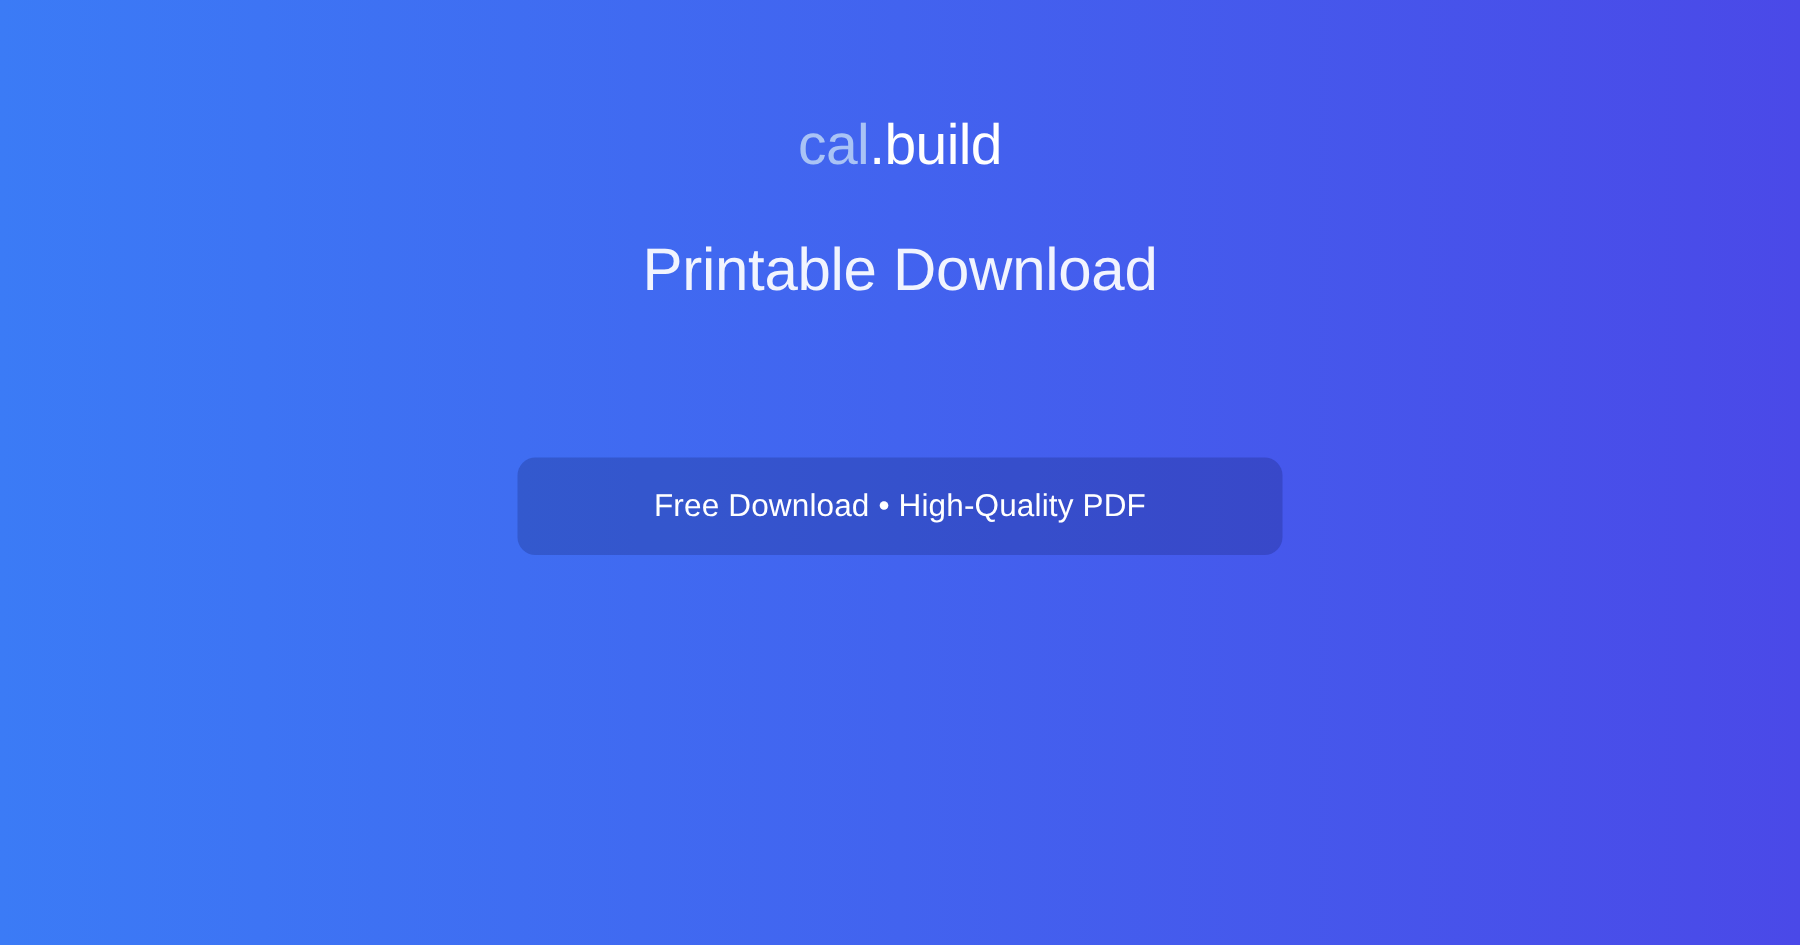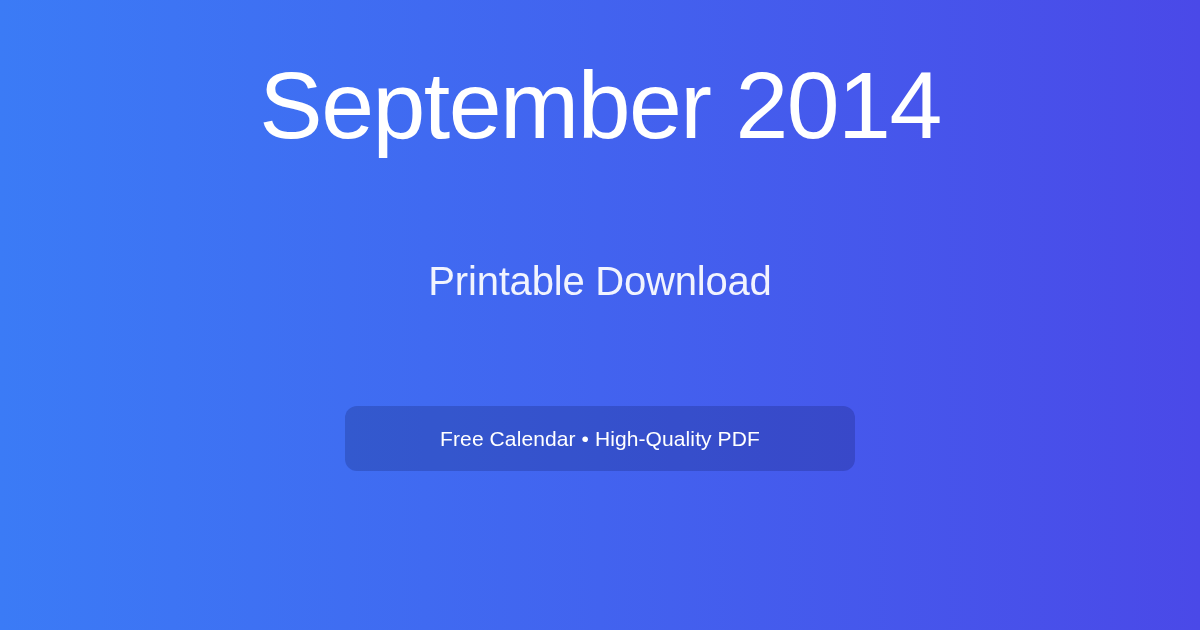--- a/index.html
+++ b/index.html
@@ -91,22 +91,24 @@
     line-height: 1;
     letter-spacing: 0.1px;
     white-space: nowrap;
   }
 </style>
 </head>
 <body>
 
 <div class="og-card">
 
+  <div class="brand">
+    <span class="brand-cal">cal</span><span class="brand-tld">.build</span>
+  </div>
 
-  <h1 class="title">September 2014</h1>
 
   <h2 class="subtitle">Printable Download</h2>
 
   <div class="badge">
-    <span class="badge-label">Free Calendar • High-Quality PDF</span>
+    <span class="badge-label">Free Download • High-Quality PDF</span>
   </div>
 
 </div>
 
 </body></html>

